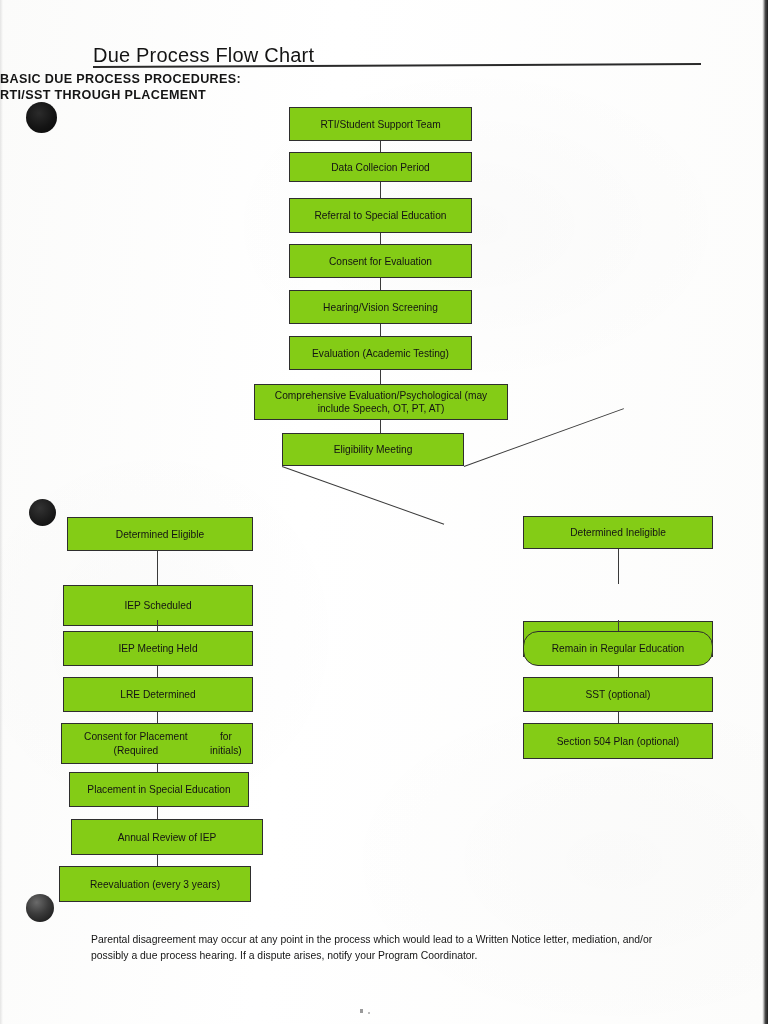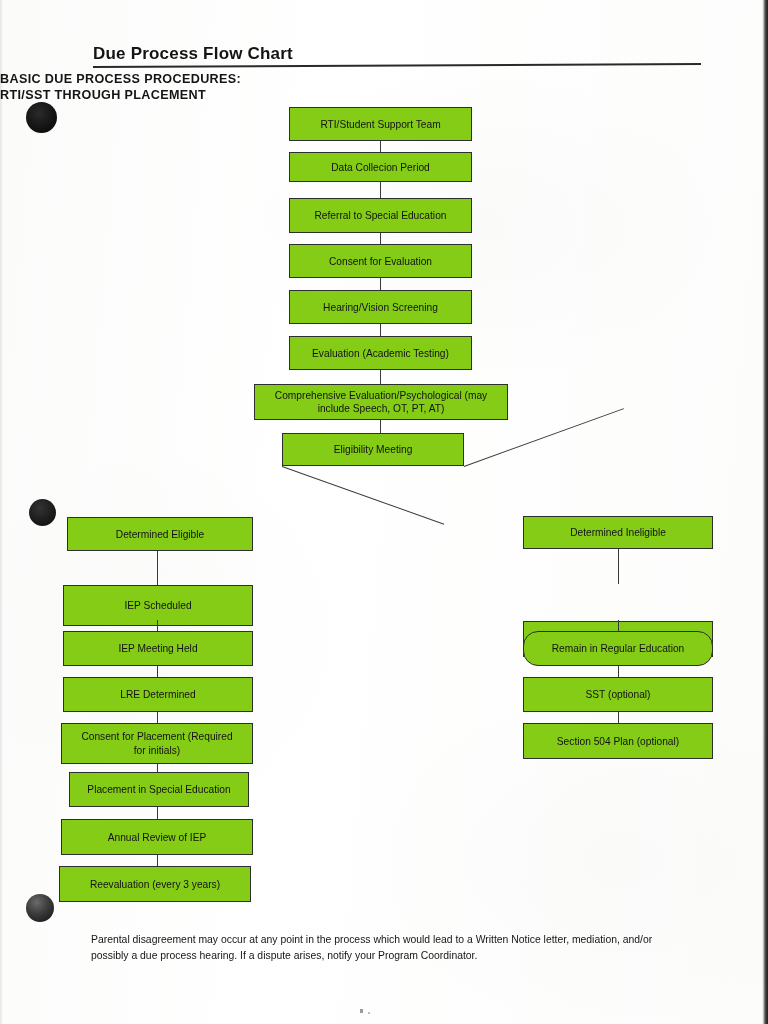--- a/index.html
+++ b/index.html
@@ -43,22 +43,22 @@
     width: 3px;
     height: 1024px;
     background: linear-gradient(to right, rgba(205,205,205,0.5), rgba(255,255,255,0));
   }
 
   
   #doc-title {
     position: absolute;
     left: 93px;
     top: 44px;
-    font-size: 17px;
-    font-weight: bold;
+    font-size: 20px;
+    font-weight: normal;
     letter-spacing: 0.2px;
     color: #141414;
     white-space: nowrap;
   }
   #title-rule {
     position: absolute;
     left: 93px;
     top: 66px;
     width: 608px;
     height: 1.6px;
@@ -209,30 +209,30 @@
 
   <div class="node" style="left:63px; top:585px; width:190px; height:41px;">IEP Scheduled</div>
   <div class="vline" style="left:157px; top:620px; height:11px;"></div>
 
   <div class="node" style="left:63px; top:631px; width:190px; height:35px;">IEP Meeting Held</div>
   <div class="vline" style="left:157px; top:666px; height:11px;"></div>
 
   <div class="node" style="left:63px; top:677px; width:190px; height:35px;">LRE Determined</div>
   <div class="vline" style="left:157px; top:712px; height:11px;"></div>
 
-  <div class="node two-line" style="left:61px; top:723px; width:192px; height:41px; flex-direction:column;">
+  <div class="node two-line" style="left:61px; top:723px; width:192px; height:41px; flex-direction:row;">
     <span>Consent for Placement (Required</span>
     <span>for initials)</span>
   </div>
   <div class="vline" style="left:157px; top:764px; height:8px;"></div>
 
   <div class="node" style="left:69px; top:772px; width:180px; height:35px;">Placement in Special Education</div>
   <div class="vline" style="left:157px; top:807px; height:12px;"></div>
 
-  <div class="node" style="left:61px; top:819px; width:192px; height:36px;">Annual Review of IEP</div>
+  <div class="node" style="left:71px; top:819px; width:192px; height:36px;">Annual Review of IEP</div>
   <div class="vline" style="left:157px; top:855px; height:11px;"></div>
 
   <div class="node" style="left:59px; top:866px; width:192px; height:36px;">Reevaluation (every 3 years)</div>
 
   <div class="node" style="left:523px; top:516px; width:190px; height:33px;">Determined Ineligible</div>
   <div class="vline" style="left:618px; top:549px; height:35px;"></div>
 
   <div class="node" style="left:523px; top:584px; width:190px; height:36px;margin-top:37px;">Documentation of Ineligibility</div>
   <div class="vline" style="left:618px; top:620px; height:11px;"></div>
 

